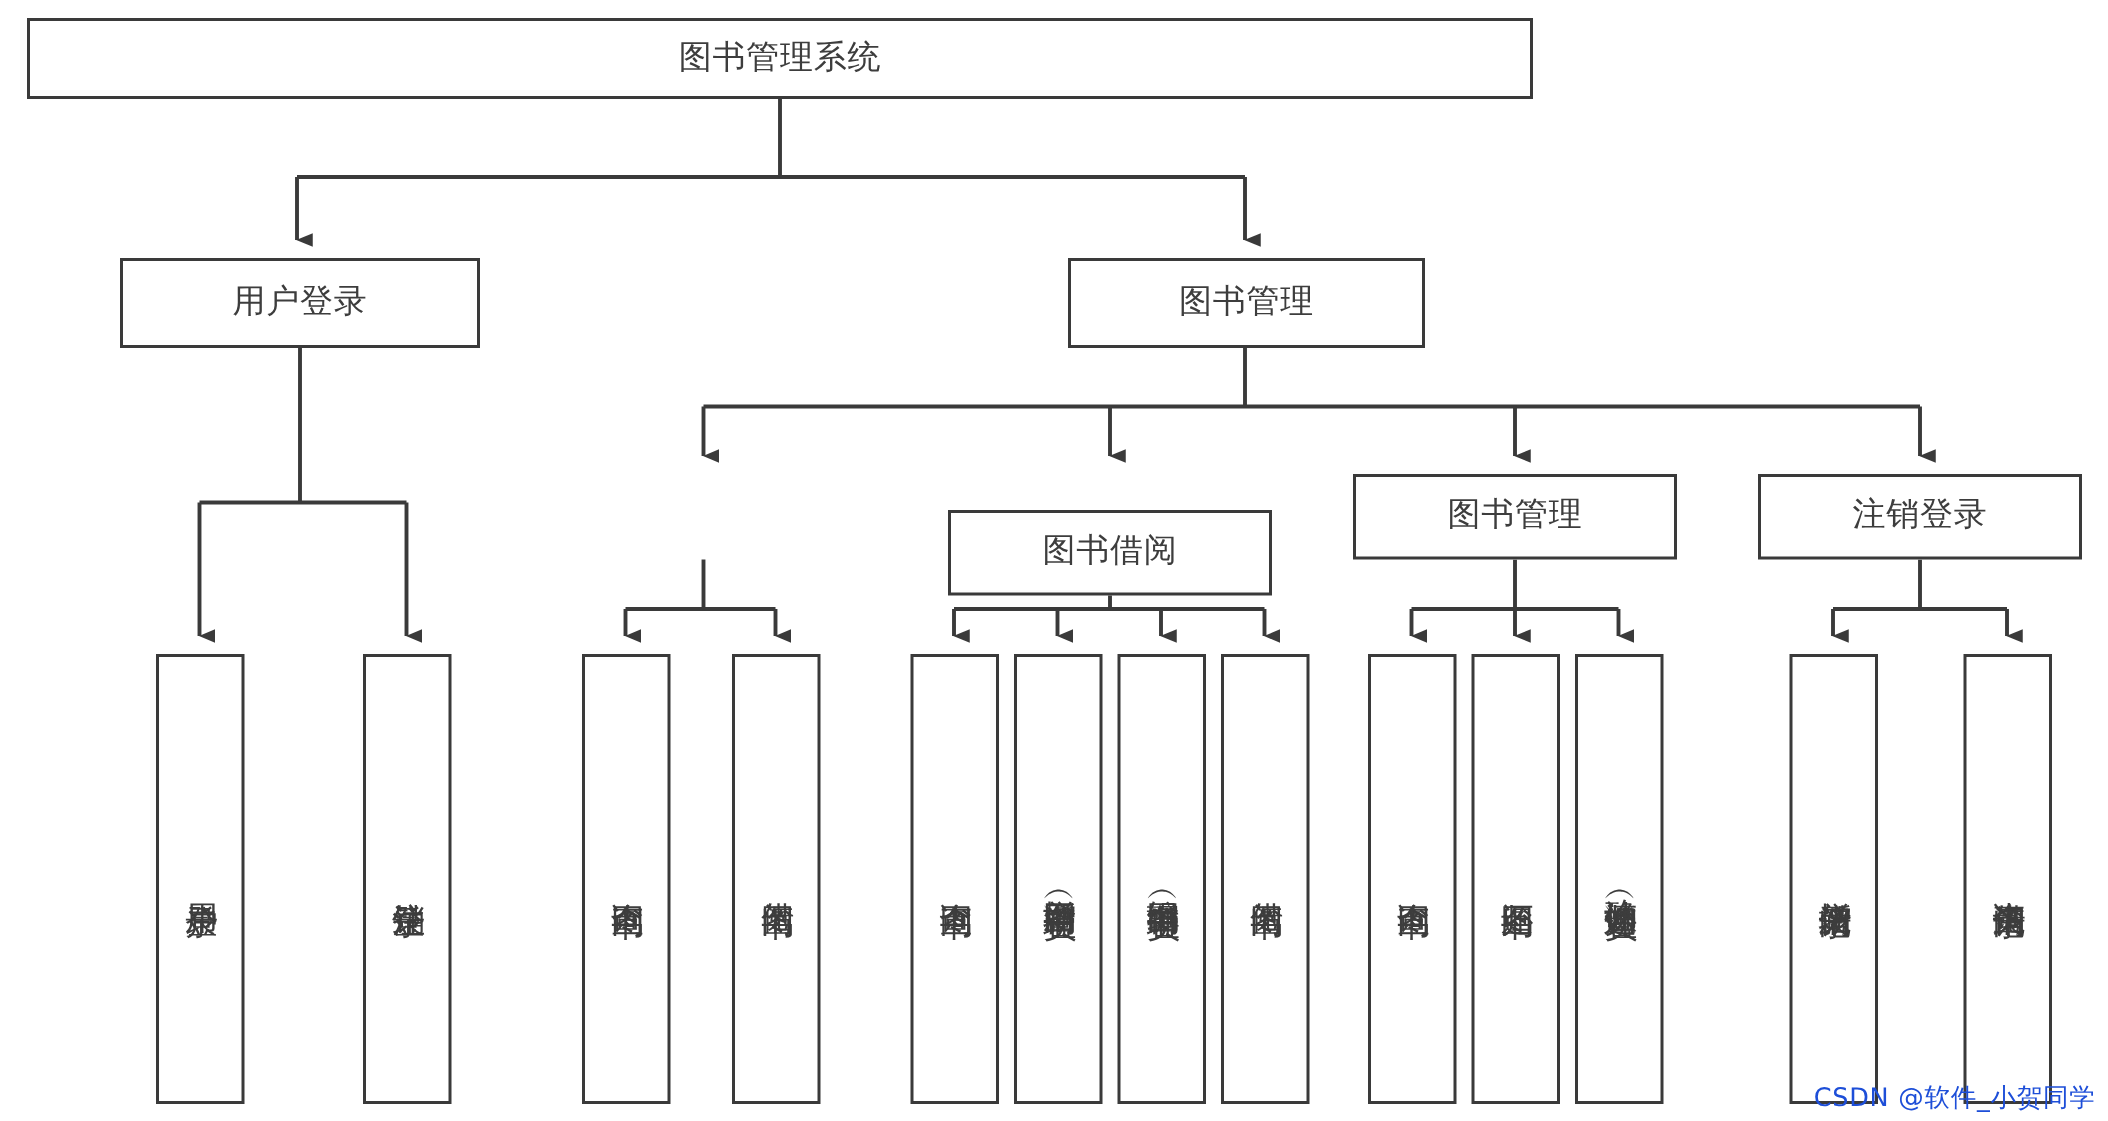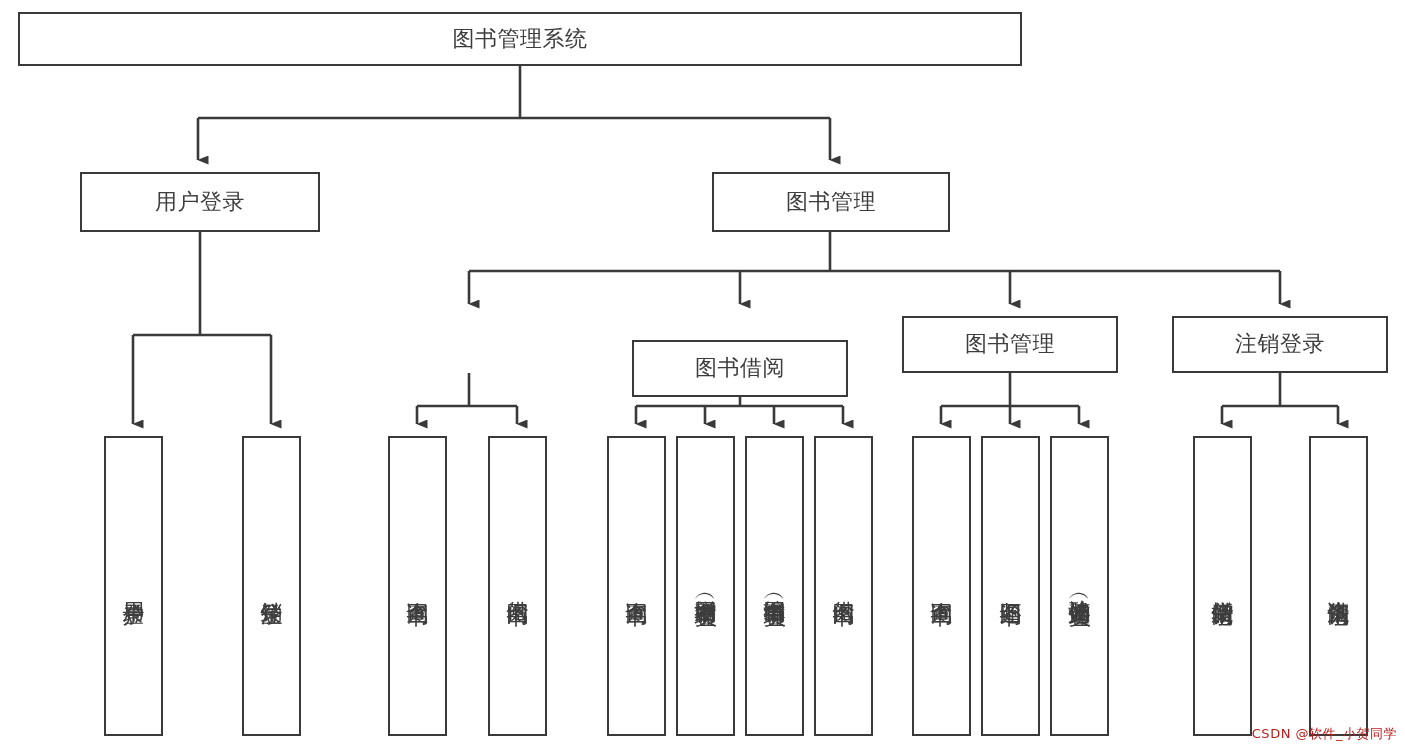--- a/index.html
+++ b/index.html
@@ -63,22 +63,22 @@
     text-align: center;
   }
   .node.root .node-label { font-size: 22px; }
   .node.level2 .node-label { font-size: 22px; }
   .node.level3 .node-label { font-size: 22px; }
 
   #watermark {
     position: absolute;
     right: 8px;
     bottom: 4px;
-    font-size: 13px;
-    color: #b91c1c;
+    font-size: 17px;
+    color: #1d4ed8;
     letter-spacing: 0.5px;
     z-index: 5;
     white-space: nowrap;
     font-family: "DejaVu Sans", "Liberation Sans", sans-serif;
   }
 </style>
 </head>
 <body>
 
 <div id="diagram-root">

